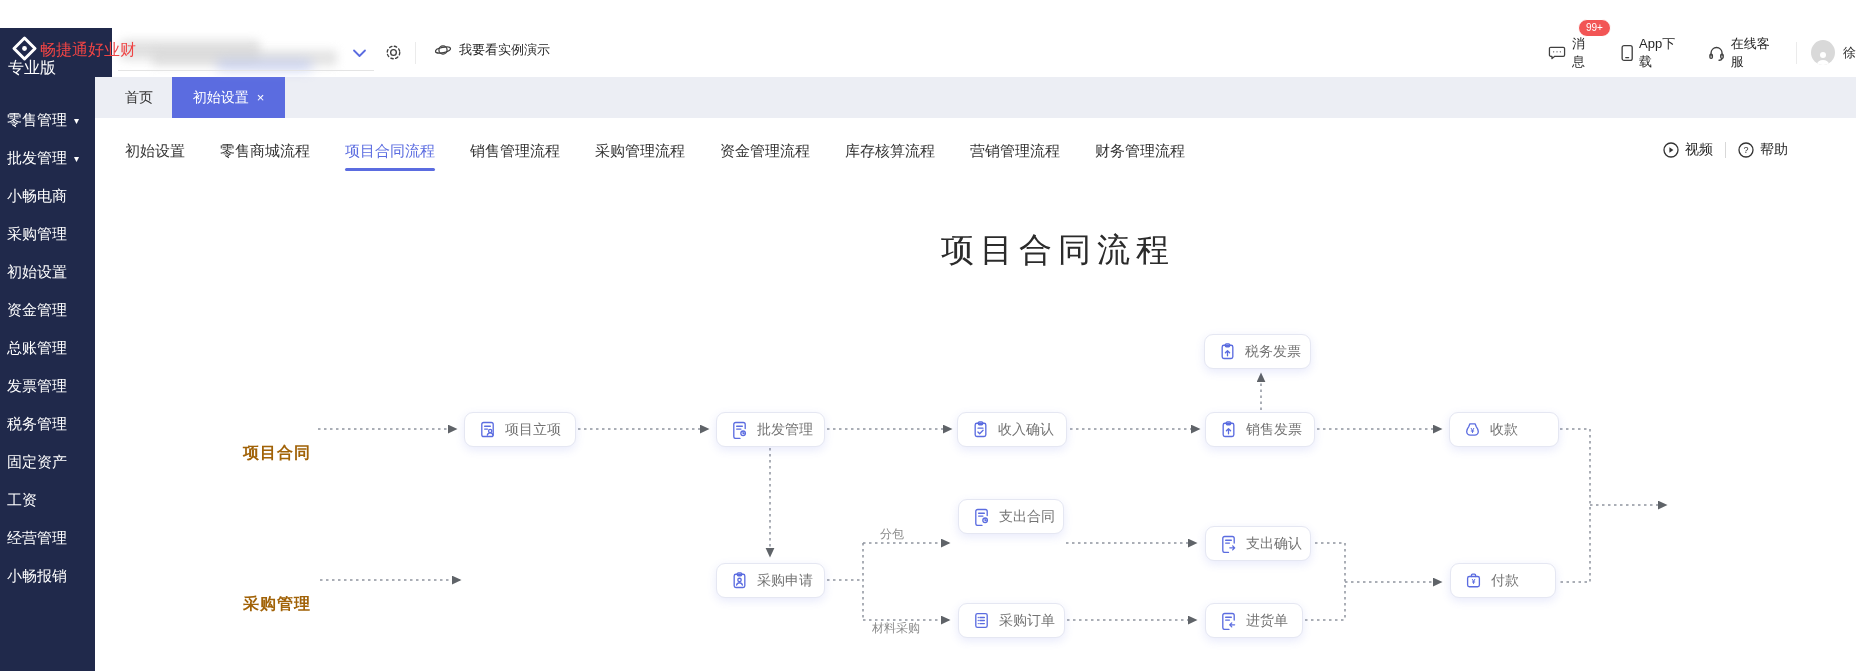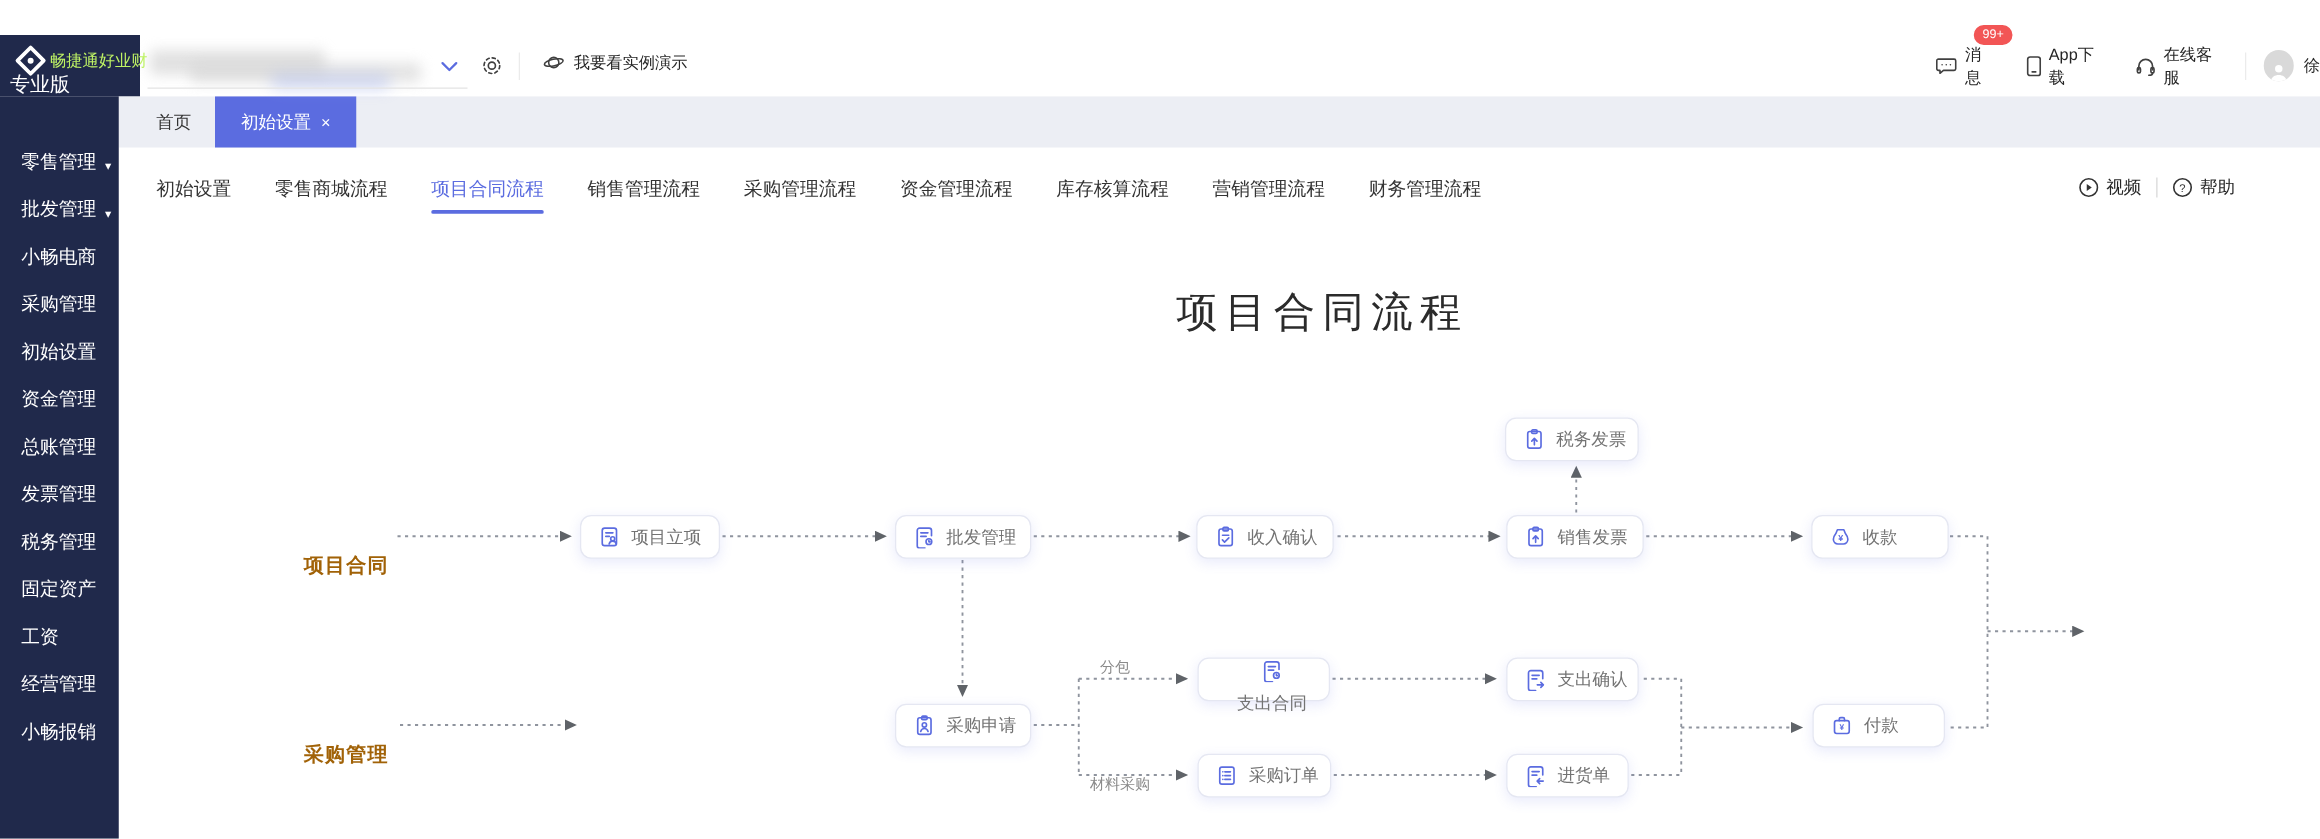--- a/index.html
+++ b/index.html
@@ -4,21 +4,21 @@
 <style>
   * { margin:0; padding:0; box-sizing:border-box; }
   html,body { width:1856px; height:671px; }
   body {
     position:relative; overflow:hidden; background:#fff;
     font-family:"Liberation Sans","DejaVu Sans",sans-serif; color:#262626;
   }
   
   .logo-block { position:absolute; left:0; top:28px; width:112px; height:49px; background:#20294b; z-index:6; }
   .logo-mark { position:absolute; left:11px; top:7px; }
-  .brand { position:absolute; left:40px; top:12px; font-size:13px; color:#bef264; white-space:nowrap; }
+  .brand { position:absolute; left:40px; top:12px; font-size:16px; color:#ef4444; white-space:nowrap; }
   .edition { position:absolute; left:8px; top:30px; font-size:16px; color:#fff; }
   
   .header { position:absolute; left:112px; top:28px; width:1744px; height:49px; background:#fff; z-index:5; }
   .blur1 { position:absolute; left:8px;  top:12px; width:140px; height:20px; background:#c9c9c9; opacity:.55; filter:blur(5px); border-radius:4px; }
   .blur2 { position:absolute; left:40px; top:22px; width:185px; height:16px; background:#d6d6d6; opacity:.65; filter:blur(5px); border-radius:4px; }
   .blur3 { position:absolute; left:105px; top:32px; width:95px; height:11px; background:#9fb0ef; opacity:.45; filter:blur(6px); border-radius:4px; }
   .hdr-underline { position:absolute; left:6px; top:42px; width:256px; height:1px; background:#e4e4e4; }
   .hdr-chevron { position:absolute; left:240px; top:20px; }
   .hdr-gear { position:absolute; left:272px; top:15px; }
   .hdr-div1 { position:absolute; left:303px; top:14px; width:1px; height:22px; background:#ebebeb; }
@@ -31,21 +31,21 @@
   .avatar { width:25px; height:25px; border-radius:50%; background:#d9d9d9; display:flex; align-items:flex-end; justify-content:center; overflow:hidden; }
   .user-name { margin-left:8px; white-space:nowrap; }
   
   .tab-row { position:absolute; left:95px; top:77px; width:1761px; height:41px; background:#eceef4; z-index:4; }
   .tab-home { position:absolute; left:30px; top:0; height:41px; display:flex; align-items:center; font-size:14px; color:#333; }
   .tab-active { position:absolute; left:77px; top:0; width:113px; height:41px; background:#5b6ce0; color:#fff;
                 display:flex; align-items:center; justify-content:center; font-size:14px; }
   .tab-close { margin-left:8px; font-size:13px; line-height:1; }
   
   .sidebar { position:absolute; left:0; top:77px; width:95px; height:594px; background:#20294b; z-index:6; padding-top:24px; }
-  .sb-item { height:38px; display:flex; align-items:flex-end; padding-left:17px; color:#fff; font-size:15px; cursor:default; white-space:nowrap; }
+  .sb-item { height:38px; display:flex; align-items:center; padding-left:7px; color:#fff; font-size:15px; cursor:default; white-space:nowrap; }
   .sb-caret { font-size:10px; margin-left:7px; color:#fff; }
   
   .nav-row { position:absolute; left:95px; top:118px; width:1761px; height:53px; background:#fff; }
   .nav-items { position:absolute; left:30px; bottom:0; display:flex; gap:35px; height:40px; }
   .nav-item { font-size:15px; color:#333; display:flex; align-items:center; position:relative; cursor:default; white-space:nowrap; }
   .nav-item.active { color:#5b6ce0; }
   .nav-item.active::after { content:""; position:absolute; left:0; right:0; bottom:0; height:3px; background:#5b6ce0; border-radius:2px; }
   .nav-right { position:absolute; left:1663px; top:141px; display:flex; align-items:center; gap:6px; font-size:14px; color:#262626; white-space:nowrap; }
   .nav-right .vdiv { width:1px; height:16px; background:#d8d8d8; margin:0 6px; }
   
@@ -370,21 +370,21 @@
         <use href="#sym-clipboard-up"></use>
       </svg>
       <span class="node-label">税务发票</span>
     </div>
     <div class="flow-node" style="left: 716px; top: 563px; width: 109px;">
       <svg class="node-icon" viewBox="0 0 20 20">
         <use href="#sym-clipboard-person"></use>
       </svg>
       <span class="node-label">采购申请</span>
     </div>
-    <div class="flow-node" style="left: 958px; top: 526px; width: 106px; flex-direction: column;">
+    <div class="flow-node" style="left: 958px; top: 499px; width: 106px;">
       <svg class="node-icon" viewBox="0 0 20 20">
         <use href="#sym-doc-seal"></use>
       </svg>
       <span class="node-label">支出合同</span>
     </div>
     <div class="flow-node" style="left: 1205px; top: 526px; width: 106px;">
       <svg class="node-icon" viewBox="0 0 20 20">
         <use href="#sym-doc-arrow-right"></use>
       </svg>
       <span class="node-label">支出确认</span>

